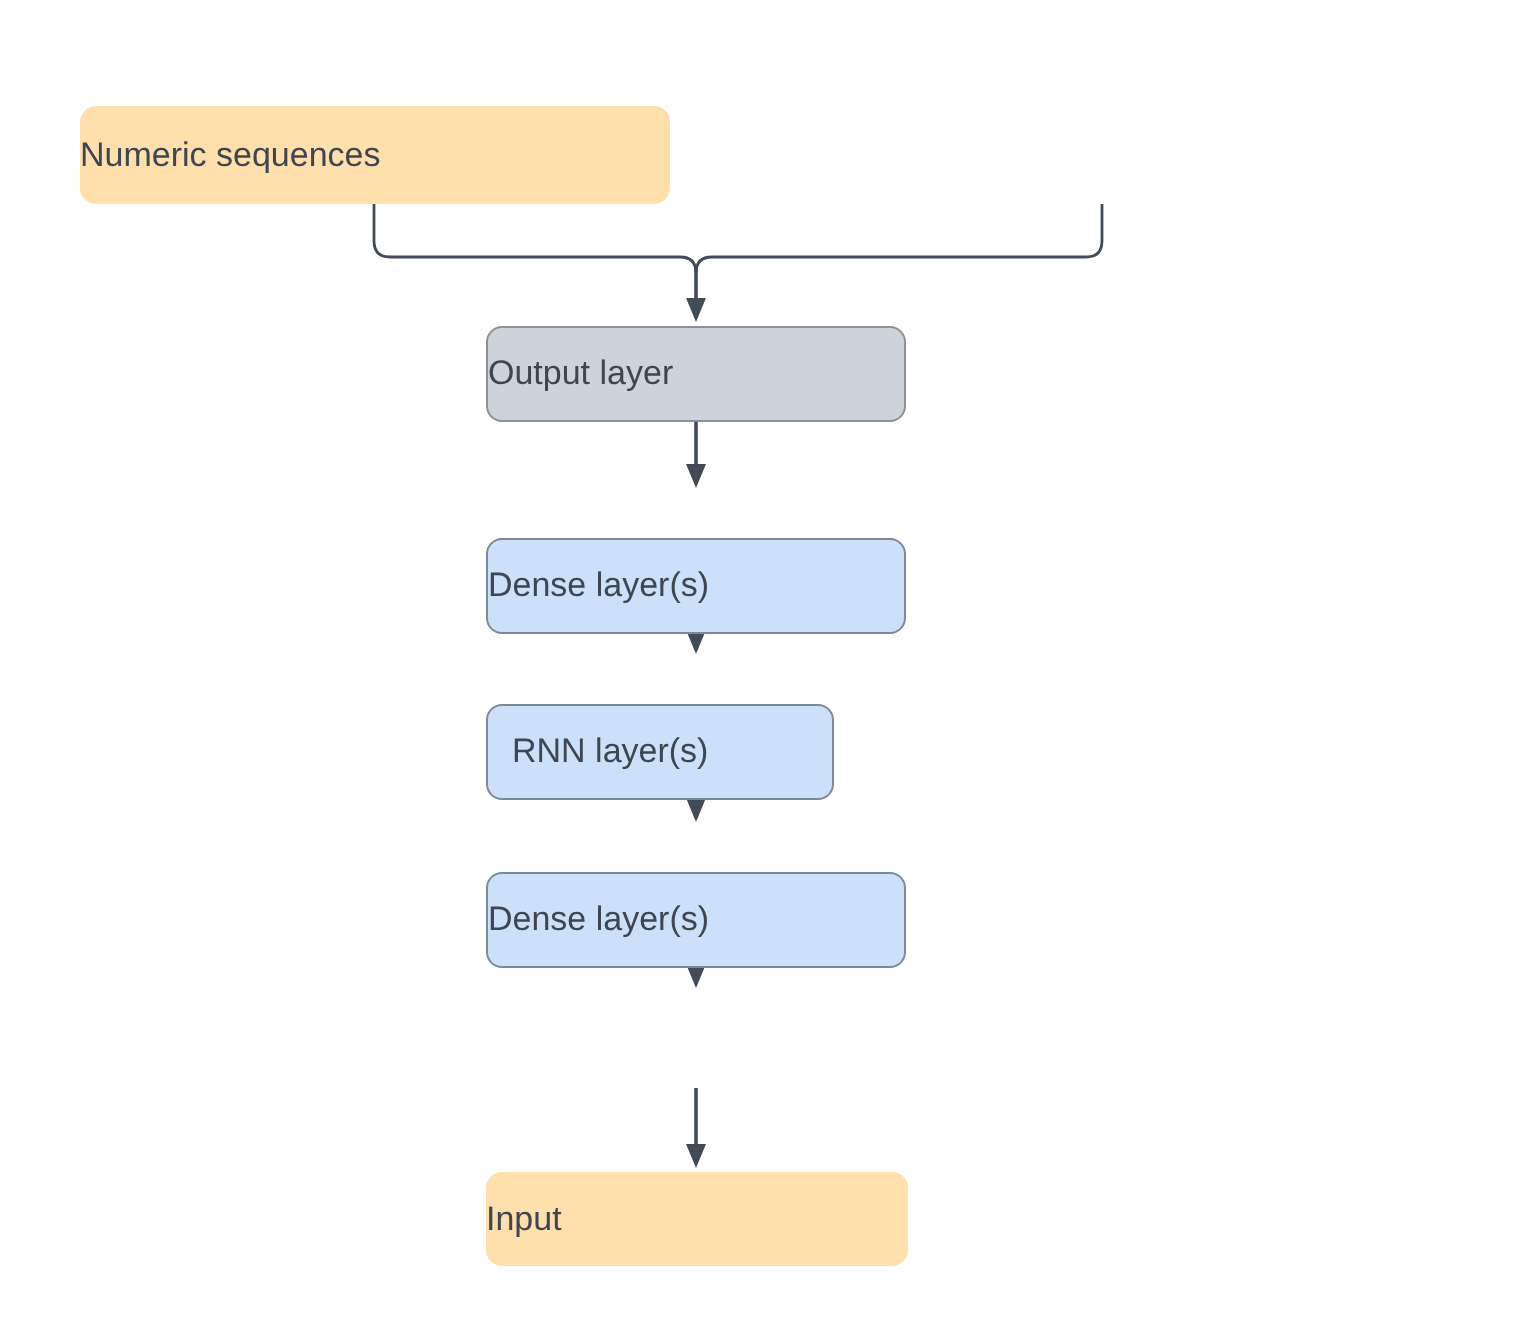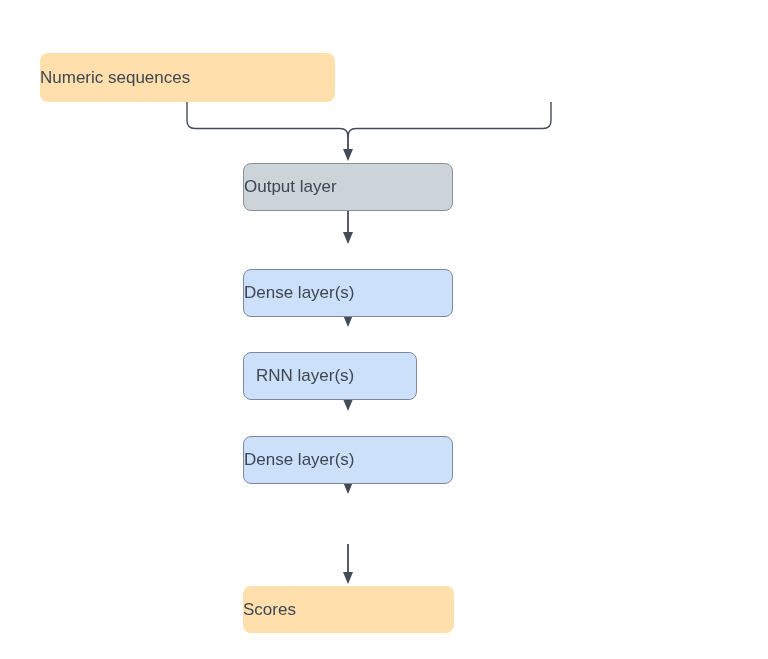--- a/index.html
+++ b/index.html
@@ -96,16 +96,16 @@
   <div class="node blue" style="left:243px; top:329px; width:174px; height:48px;padding-left:12px;">
     <span>RNN layer(s)</span>
   </div>
 
   <div class="node blue" style="left:243px; top:413px; width:210px; height:48px;">
     <span>Dense layer(s)</span>
   </div>
 
 
   <div class="node orange" style="left:243px; top:586px; width:211px; height:47px;">
-    <span>Scores</span>
+    <span>Input</span>
   </div>
 
 </div>
 
 </body></html>

